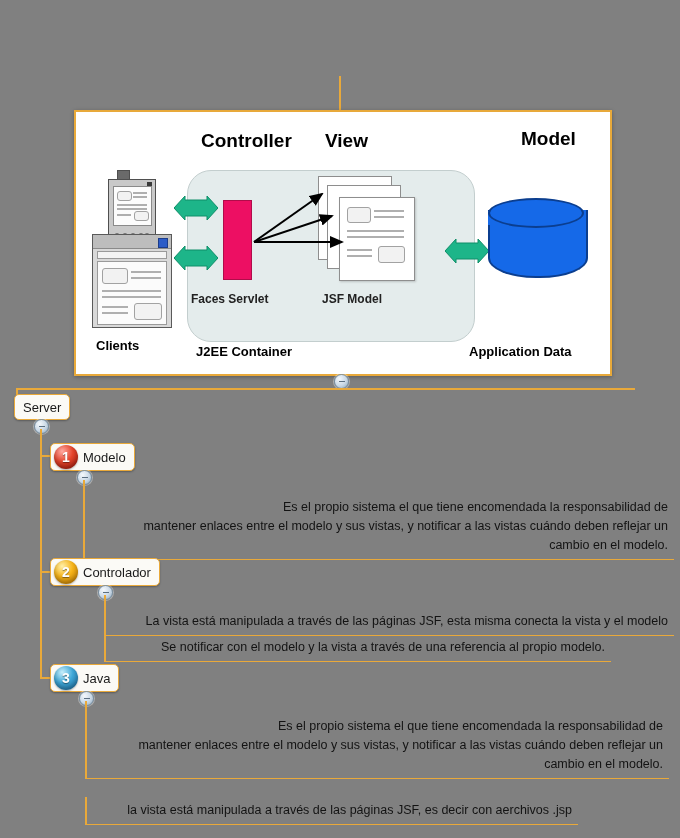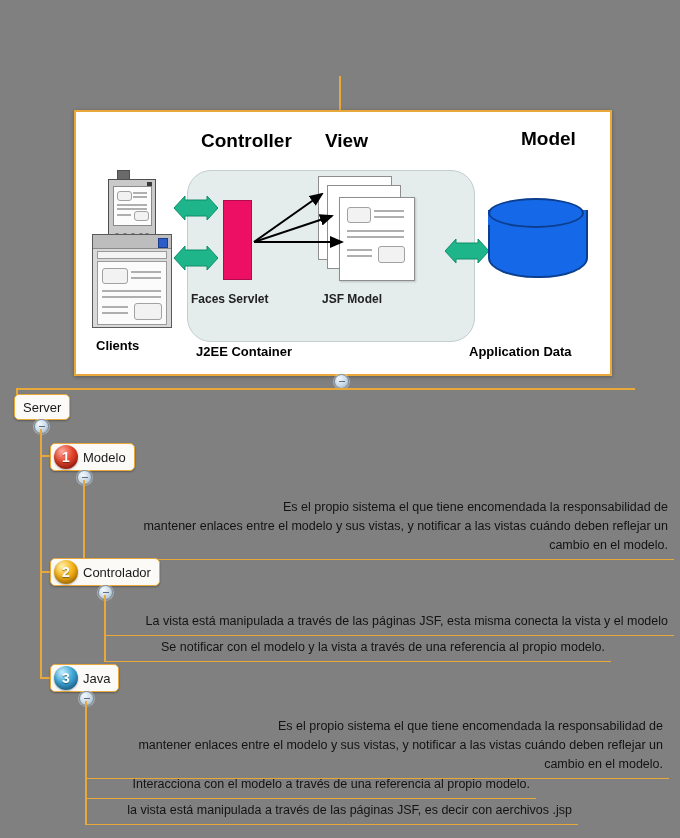--- a/index.html
+++ b/index.html
@@ -292,20 +292,17 @@
     <span>Java</span>
   </div>
   <div class="toggle" style="left:79px;top:691px;"></div>
   <div class="conn v" style="left:85px;top:701px;height:16px;"></div>
 
   <div class="textblock" style="left:85px;top:713px;width:567px;">
     <div>Es el propio sistema el que tiene encomendada la responsabilidad de</div>
     <div>mantener enlaces entre el modelo y sus vistas, y notificar a las vistas cuándo deben reflejar un</div>
     <div>cambio en el modelo.</div>
   </div>
-  <div class="textblock" style="left:85px;top:771px;width:434px;">
-    <div>Interacciona con el modelo a través de una referencia al propio modelo.</div>
-  </div>
   <div class="textblock" style="left:85px;top:797px;width:476px;">
     <div>la vista está manipulada a través de las páginas JSF, es decir con aerchivos .jsp</div>
   </div>
 
 </div>
 
 </body></html>

